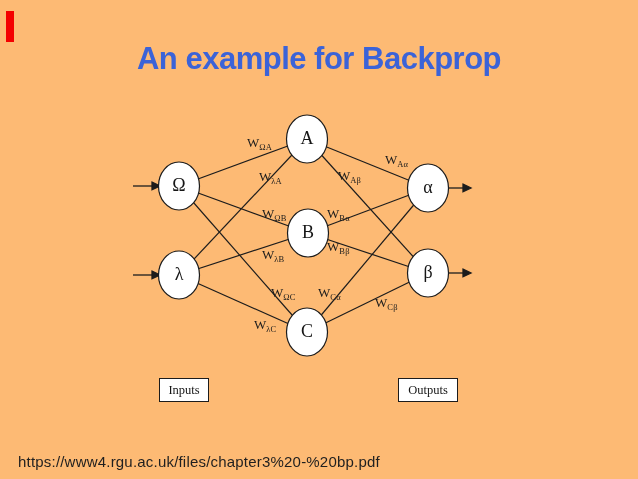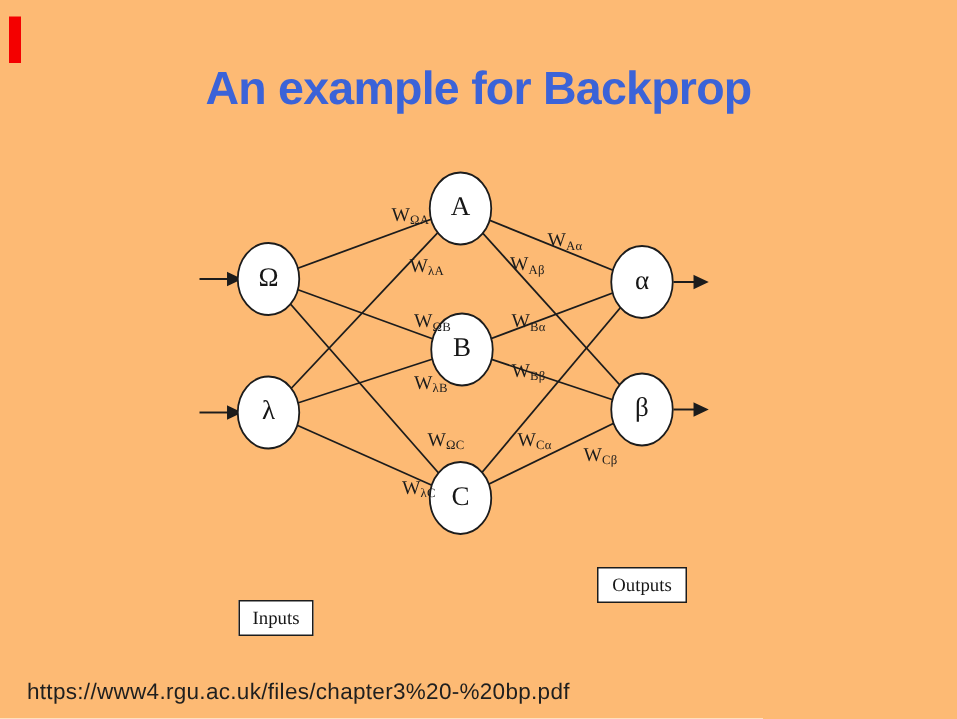--- a/index.html
+++ b/index.html
@@ -12,21 +12,21 @@
     position:absolute;left:0;top:42px;width:638px;text-align:center;
     font-family:"Liberation Sans","DejaVu Sans",sans-serif;
     font-weight:bold;font-size:31px;line-height:34px;letter-spacing:-0.5px;
   }
   #net-svg{position:absolute;left:0;top:0;}
   .node-label{
     position:absolute;transform:translate(-50%,-54%);
     font-size:18px;color:#161616;pointer-events:none;white-space:nowrap;
   }
   .wlabel{
-    position:absolute;font-size:13px;color:#1c1c1c;white-space:nowrap;line-height:13px;margin-left:14px;
+    position:absolute;font-size:13px;color:#1c1c1c;white-space:nowrap;line-height:13px;
   }
   .wlabel sub{font-size:8.5px;vertical-align:-2.5px;letter-spacing:0.2px;}
   .legend-box{
     position:absolute;height:22px;border:1px solid #1c1c1c;background:#fff;
     font-size:12.5px;color:#161616;text-align:center;line-height:22px;
   }
   #footer-url{
     position:absolute;left:18px;top:453px;
     font-family:"Liberation Sans","DejaVu Sans",sans-serif;
     font-size:15px;color:#1f1f1f;letter-spacing:0.2px;text-align:right;
@@ -85,29 +85,29 @@
   <div class="node-label" style="left:179px;top:186px">Ω</div>
   <div class="node-label" style="left:179px;top:275px">λ</div>
   <div class="node-label" style="left:307px;top:139px">A</div>
   <div class="node-label" style="left:308px;top:233px">B</div>
   <div class="node-label" style="left:307px;top:332px">C</div>
   <div class="node-label" style="left:428px;top:188px">α</div>
   <div class="node-label" style="left:428px;top:273px">β</div>
 
   <div class="wlabel" style="left:247px;top:136px"><span>W</span><sub>ΩA</sub></div>
   <div class="wlabel" style="left:259px;top:170px"><span>W</span><sub>λA</sub></div>
-  <div class="wlabel" style="left:351px;top:153px"><span>W</span><sub>Aα</sub></div>
-  <div class="wlabel" style="left:326px;top:169px"><span>W</span><sub>Aβ</sub></div>
+  <div class="wlabel" style="left:385px;top:153px"><span>W</span><sub>Aα</sub></div>
+  <div class="wlabel" style="left:338px;top:169px"><span>W</span><sub>Aβ</sub></div>
   <div class="wlabel" style="left:262px;top:207px"><span>W</span><sub>ΩB</sub></div>
   <div class="wlabel" style="left:327px;top:207px"><span>W</span><sub>Bα</sub></div>
   <div class="wlabel" style="left:327px;top:240px"><span>W</span><sub>Bβ</sub></div>
   <div class="wlabel" style="left:262px;top:248px"><span>W</span><sub>λB</sub></div>
   <div class="wlabel" style="left:271px;top:286px"><span>W</span><sub>ΩC</sub></div>
-  <div class="wlabel" style="left:331px;top:286px"><span>W</span><sub>Cα</sub></div>
+  <div class="wlabel" style="left:318px;top:286px"><span>W</span><sub>Cα</sub></div>
   <div class="wlabel" style="left:375px;top:296px"><span>W</span><sub>Cβ</sub></div>
   <div class="wlabel" style="left:254px;top:318px"><span>W</span><sub>λC</sub></div>
 
-  <div class="legend-box" style="left:159px;top:400px;width:48px">Inputs</div>
+  <div class="legend-box" style="left:159px;top:378px;width:48px">Inputs</div>
   <div class="legend-box" style="left:398px;top:378px;width:58px">Outputs</div>
 
   <div id="footer-url">https://www4.rgu.ac.uk/files/chapter3%20-%20bp.pdf</div>
 
 </div>
 
 </body></html>

